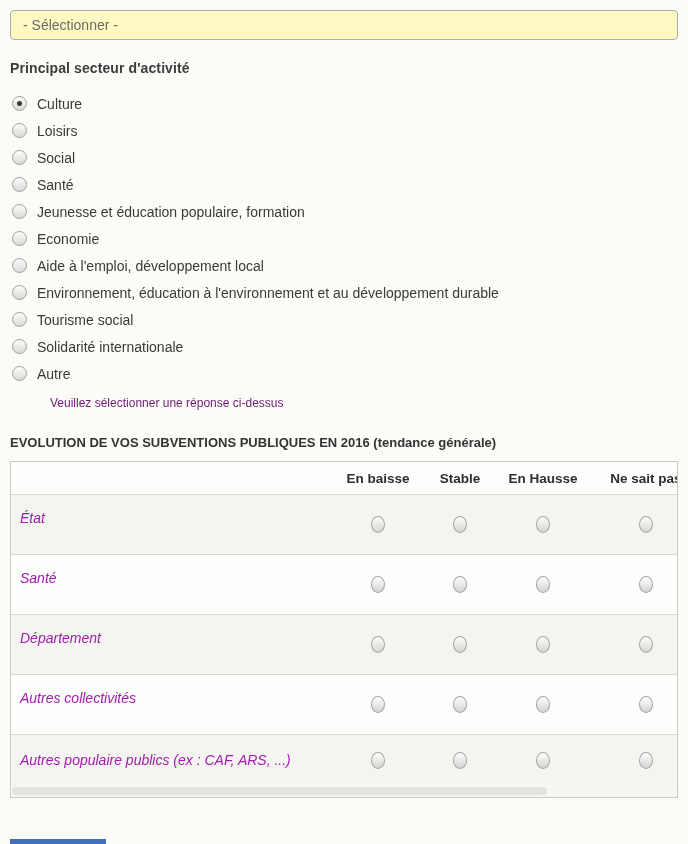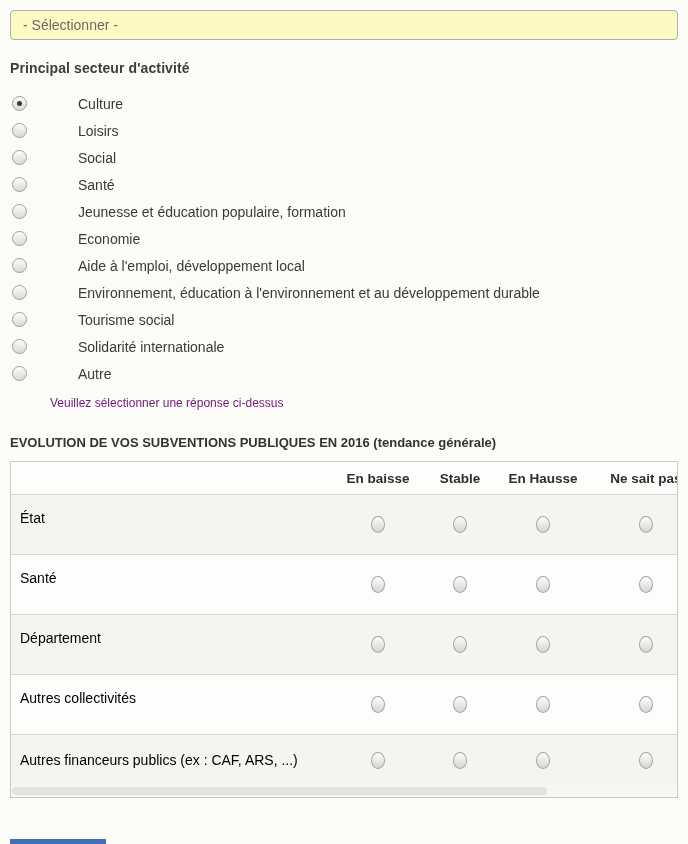--- a/index.html
+++ b/index.html
@@ -38,21 +38,20 @@
     font-size: 14px;
     color: #6b6b69;
     margin-bottom: 20px;
   }
   .radio-list { margin-top: 14px; }
   .radio-item {
     height: 27px;
     display: flex;
     align-items: center;
     cursor: default;
-    gap: 41px;
   }
   .radio-btn {
     width: 15px;
     height: 15px;
     border-radius: 50%;
     border: 1px solid #9f9f9d;
     background: linear-gradient(#fdfdfd, #d9d9d7);
     box-sizing: border-box;
     margin: 0 10px 0 2px;
     position: relative;
@@ -103,23 +102,24 @@
     font-weight: bold;
     color: #2e2e2e;
     text-align: center;
   }
   .t-body-row { height: 59px; border-top: 1px solid #d8d8d4; }
   .t-body-row:nth-child(odd) { background: #f4f4f0; }
   .t-body-row:nth-child(even) { background: #fdfdfb; }
   .t-body-row:last-child { height: 50px; }
   .row-label {
     font-size: 14px;
-    color: #000000;
+    color: #a21caf;
     padding: 0 8px 14px 9px;
     align-self: center;
+    font-style: italic;
   }
   .t-body-row:last-child .row-label { padding-bottom: 0; }
   .cell { display: flex; justify-content: center; align-items: center; }
   .t-radio {
     width: 14px;
     height: 17px;
     border-radius: 50%;
     border: 1px solid #a5a5a3;
     background: linear-gradient(#fefefe, #d4d4d2);
     box-sizing: border-box;
@@ -272,21 +272,21 @@
               <span class="t-radio"></span>
             </div>
             <div class="cell">
               <span class="t-radio"></span>
             </div>
             <div class="cell">
               <span class="t-radio"></span>
             </div>
           </div>
           <div class="t-row t-body-row">
-            <div class="row-label">Autres financeurs publics (ex : CAF, ARS, ...)</div>
+            <div class="row-label">Autres populaire publics (ex : CAF, ARS, ...)</div>
             <div class="cell">
               <span class="t-radio"></span>
             </div>
             <div class="cell">
               <span class="t-radio"></span>
             </div>
             <div class="cell">
               <span class="t-radio"></span>
             </div>
             <div class="cell">

